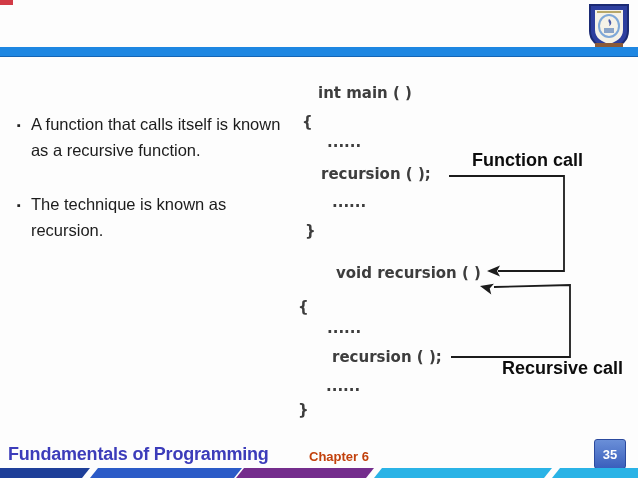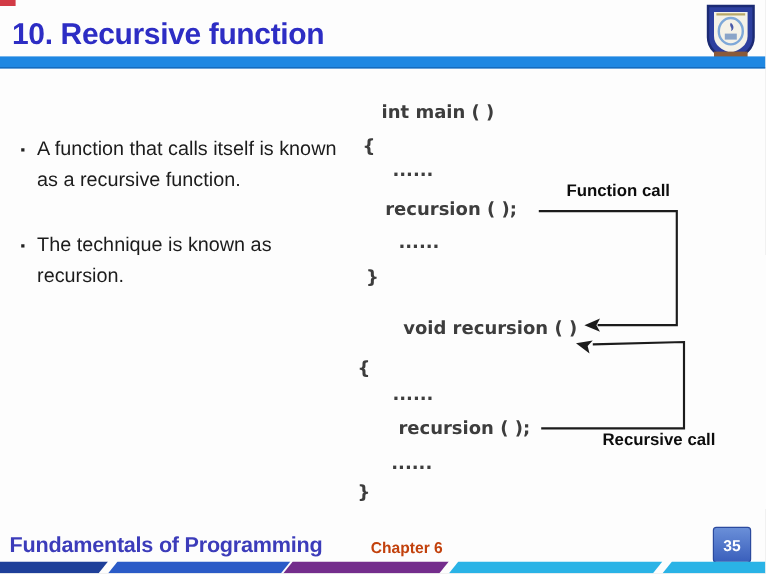--- a/index.html
+++ b/index.html
@@ -30,21 +30,21 @@
   }
   .code-line {
     position:absolute; font-family:"DejaVu Sans", sans-serif;
     font-weight:bold; font-size:15px; color:#3d3d3d; white-space:pre;text-align:right;
   }
   .m0{left:318px;top:84px;} .m1{left:302px;top:113px;} .m2{left:327px;top:133px;}
   .m3{left:321px;top:165px;} .m4{left:332px;top:193px;} .m5{left:305px;top:222px;}
   .r0{left:336px;top:264px;} .r1{left:298px;top:298px;} .r2{left:327px;top:319px;}
   .r3{left:332px;top:348px;} .r4{left:326px;top:377px;} .r5{left:298px;top:401px;}
   .call-label {
-    position:absolute; font-size:14px; font-weight:bold; color:#0d0d0d;padding-left:16px;
+    position:absolute; font-size:18px; font-weight:bold; color:#0d0d0d;padding-left:16px;
   }
   .label-function-call { left:456px; top:150px; }
   .label-recursive-call { left:486px; top:358px; }
   .arrow-overlay { position:absolute; left:0; top:0; width:638px; height:478px; pointer-events:none; }
   .footer-course {
     position:absolute; left:8px; top:444px;
     font-size:18px; font-weight:bold; color:#3c3cba; letter-spacing:-0.2px;
   }
   .footer-chapter {
     position:absolute; left:309px; top:449px;
@@ -59,21 +59,20 @@
   }
   .bottom-bar { position:absolute; left:0; bottom:0; width:638px; height:10px; }
 </style>
 </head>
 <body>
 
 <div class="slide">
 
   <div class="artifact-red"></div>
 
-  <div class="title">10. Recursive function</div>
 
   <svg class="logo" viewBox="0 0 46 50">
     <path d="M4 3 h38 v26 c0 10 -9 16 -19 19 C13 45 4 39 4 29 Z" fill="#2d3f9f" stroke="#1b2a73" stroke-width="2"></path>
     <path d="M9 8 h28 v20 c0 8 -7 12 -14 14 C16 40 9 36 9 28 Z" fill="#f5f2e8"></path>
     <ellipse cx="23" cy="24" rx="10" ry="11" fill="none" stroke="#7ea8d8" stroke-width="2"></ellipse>
     <path d="M23 17 c-2 3 2 4 0 7 c3 -1 3 -5 0 -7 Z" fill="#4a5aa8"></path>
     <rect x="18" y="26" width="10" height="5" fill="#8aa4c8"></rect>
     <path d="M11 10 h24" stroke="#b8a868" stroke-width="2"></path>
     <rect x="9" y="41" width="28" height="5" fill="#8a5a3a"></rect>
   </svg>

